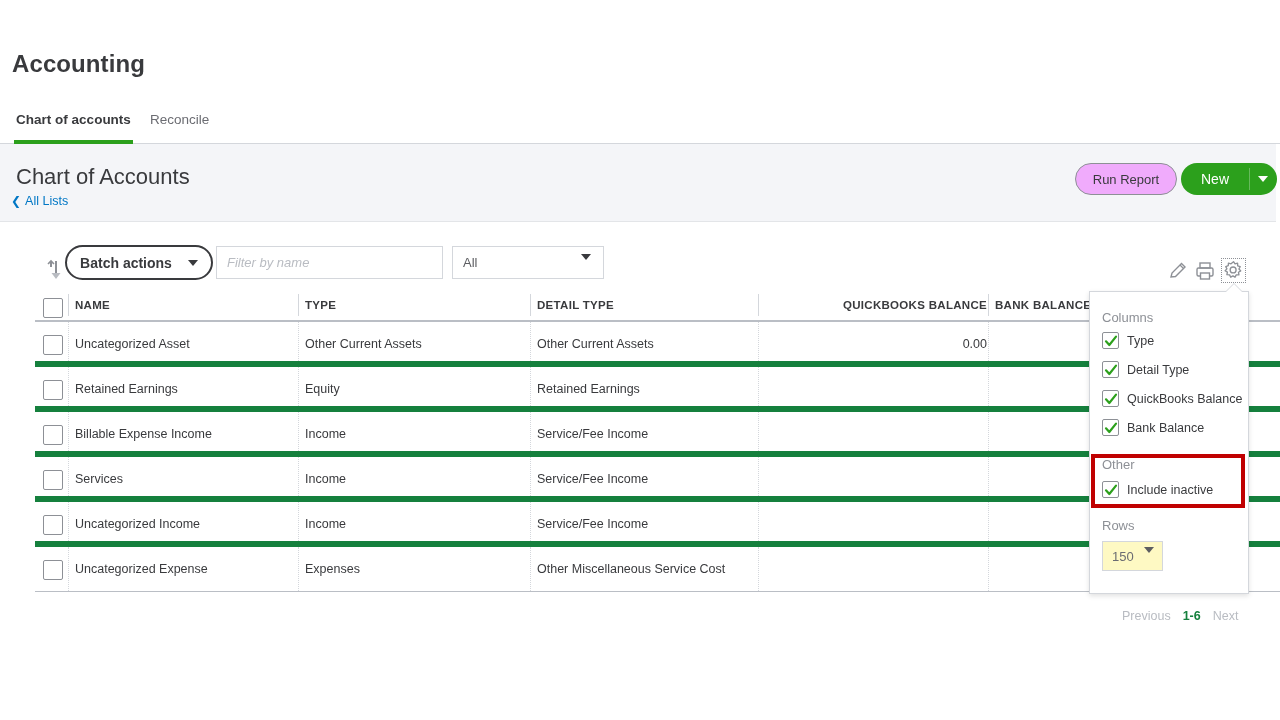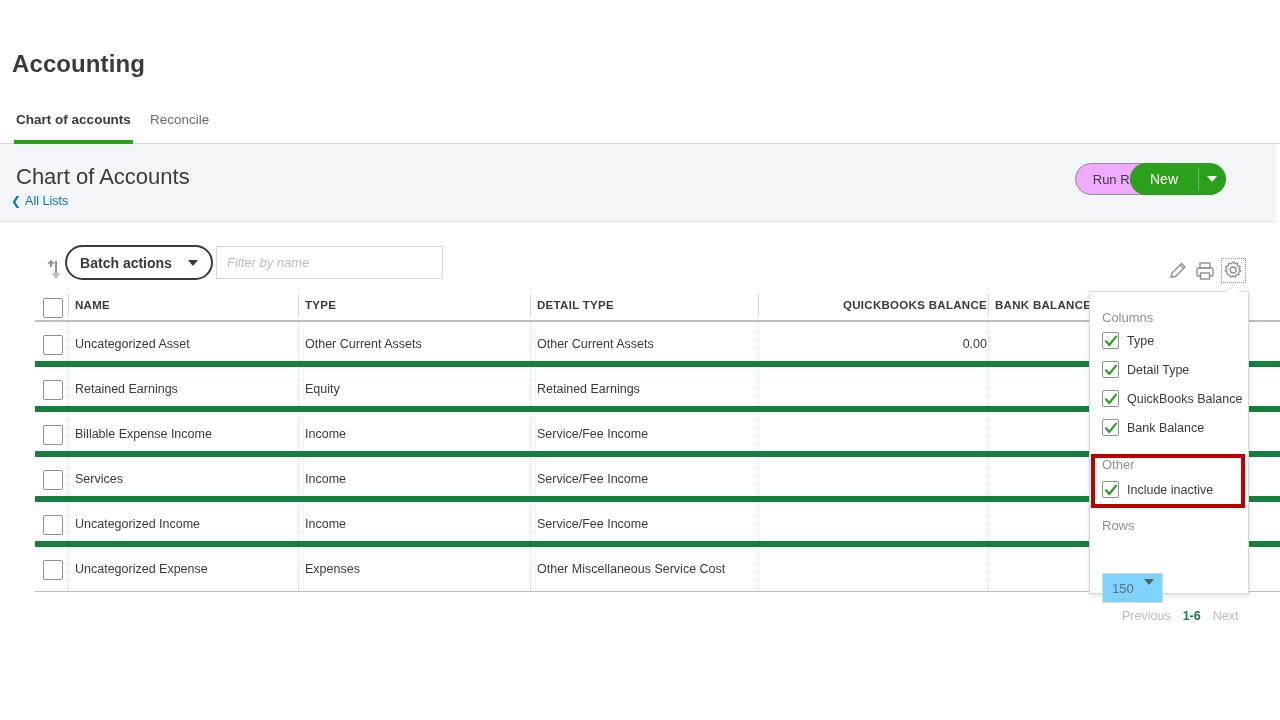--- a/index.html
+++ b/index.html
@@ -56,21 +56,21 @@
 
   .btn-run-report {
     position: absolute; left: 1075px; top: 163px;
     width: 102px; height: 32px; border-radius: 16px;
     background: #f0abfc; border: 1px solid #8d9096;
     color: #393a3d; font-size: 13px;
     display: flex; align-items: center; justify-content: center;
     cursor: pointer;
   }
   .btn-new {
-    position: absolute; left: 1130px; top: 163px;
+    position: absolute; left: 1181px; top: 163px;
     width: 96px; height: 32px; border-radius: 16px;
     background: #2ca01c; border: none; color: #ffffff; font-size: 14px;
     cursor: pointer;
   }
   .btn-new .lbl {
     position: absolute; left: 0; top: 0; width: 68px; height: 32px;
     display: flex; align-items: center; justify-content: center;
   }
   .btn-new .sep {
     position: absolute; left: 68px; top: 5px; width: 1px; height: 22px;
@@ -207,22 +207,22 @@
     font-size: 12.5px; color: #393a3d; cursor: pointer;
   }
   .chk {
     width: 17px; height: 17px; border: 1px solid #8d9096; border-radius: 2px;
     background: #fff; position: relative; flex: 0 0 auto;
   }
   .chk svg { position: absolute; left: 1px; top: 1px; }
   .rows-select {
     position: absolute; left: 12px; top: 249px;
     width: 61px; height: 30px;
-    border: 1px solid #d4d7dc; background: #7dd3fc;
-    font-size: 13px; color: #6b6c72; cursor: pointer; margin-top: 32px;
+    border: 1px solid #d4d7dc; background: #fef9c3;
+    font-size: 13px; color: #6b6c72; cursor: pointer;
   }
   .rows-select .val { position: absolute; left: 9px; top: 7px; }
   .rows-select .caret { position: absolute; right: 8px; top: 11px; color: #5c5d61; }
 
   
   .annot-box {
     position: absolute; left: 1091px; top: 454px;
     width: 154px; height: 54px;
     border: 4px solid #c00000; z-index: 30; pointer-events: none;
   }
@@ -273,20 +273,26 @@
     </svg>
   </div>
 
   <div class="btn-batch">
     <span>Batch actions</span>
     <span class="caret-down"></span>
   </div>
 
   <input class="filter-input" type="text" placeholder="Filter by name" style="">
 
+  <div class="select-all">
+    <span class="val">All</span>
+    <span class="caret">
+      <span class="caret-down"></span>
+    </span>
+  </div>
 
   <div class="tool-icon" id="icon-pencil">
     <svg width="22" height="22" viewBox="0 0 22 22">
       <path d="M4 17 L5 13 L14.5 3.5 L18 7 L8.5 16.5 Z" fill="none" stroke="#8d9096" stroke-width="1.4"></path>
       <path d="M13 5 L16.5 8.5" stroke="#8d9096" stroke-width="1.2"></path>
     </svg>
   </div>
 
   <div class="tool-icon" id="icon-print">
     <svg width="22" height="22" viewBox="0 0 22 22">

